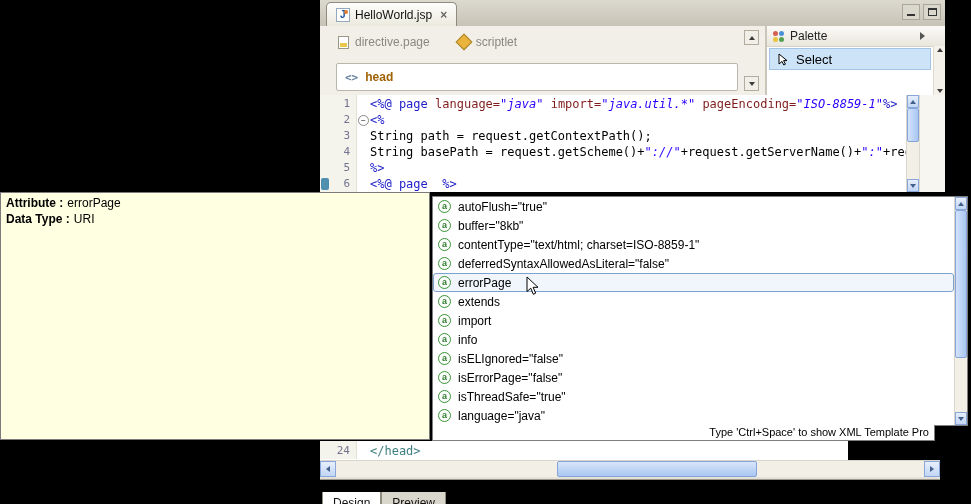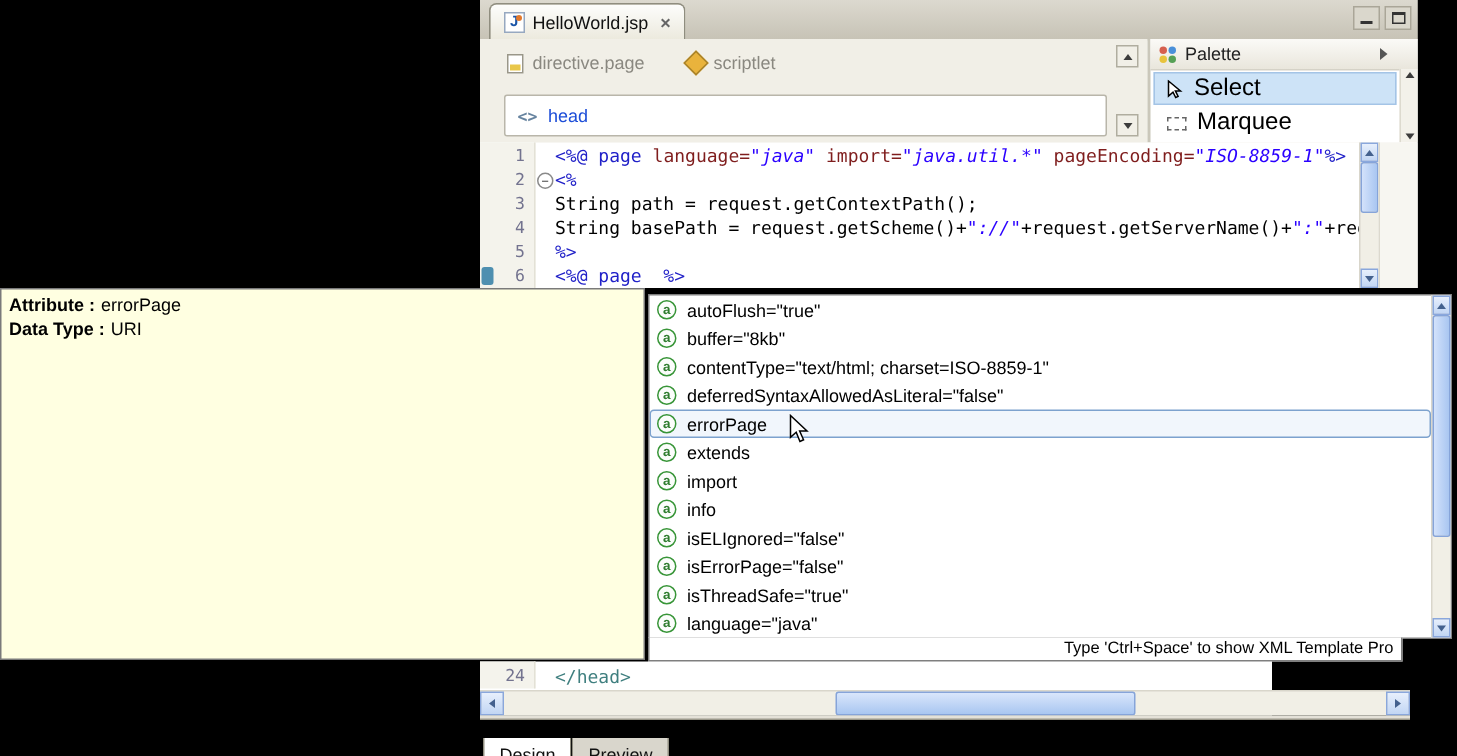--- a/index.html
+++ b/index.html
@@ -33,39 +33,39 @@
   .crumb{display:flex;align-items:center;gap:6px;font-size:12px;color:#8a8880;}
   .ic-page{width:11px;height:13px;background:#fff;border:1px solid #9a9789;box-sizing:border-box;
            position:relative;}
   .ic-page::after{content:"";position:absolute;left:1px;bottom:1px;width:7px;height:4px;background:#e9c74a;}
   .ic-script{width:10px;height:10px;background:linear-gradient(#f5d87a,#dfa javax);background:#e9b33c;
              border:1px solid #a9832a;transform:rotate(45deg);}
   .head-box{position:absolute;left:16px;top:37px;width:402px;height:28px;background:#fff;
             border:1px solid #b9b6aa;border-radius:2px;box-sizing:border-box;display:flex;
             align-items:center;gap:7px;padding:0 8px;}
   .head-tags{color:#66839f;font:bold 11px "DejaVu Sans Mono","Liberation Mono",monospace;}
-  .head-label{color:#1d4ed8;font-size:12px;}
+  .head-label{color:#a16207;font-size:12px;font-weight:bold;}
   .tb-btn{position:absolute;left:424px;width:15px;height:15px;background:#f1efe7;
           border:1px solid #b0ad9f;box-sizing:border-box;display:grid;place-items:center;}
   .tb-up{top:4px;} .tb-down{top:50px;}
 
   
   .palette{position:absolute;left:445px;top:26px;width:180px;height:69px;background:#fff;
            border-left:2px solid #cac7ba;box-sizing:border-box;}
   .p-header{height:20px;display:flex;align-items:center;gap:6px;padding:0 6px;
             background:linear-gradient(#fbfaf7,#e9e6dc);border-bottom:1px solid #d5d2c7;}
   .p-title{font-size:12px;color:#222;text-align:right;}
   .p-arrow{margin-left:auto;margin-right:14px;width:0;height:0;border-top:4px solid transparent;
            border-bottom:4px solid transparent;border-left:5px solid #555;}
   .flower{position:relative;width:11px;height:11px;}
   .flower i{position:absolute;width:5px;height:5px;border-radius:50%;}
   .fl1{left:0;top:0;background:#d6604f;} .fl2{right:0;top:0;background:#4a90d9;}
   .fl3{left:0;bottom:0;background:#e8c33c;} .fl4{right:0;bottom:0;background:#55a055;}
   .p-item{height:22px;display:flex;align-items:center;gap:7px;padding:0 8px;margin:1px 14px 0 2px;
-          font-size:16px;color:#000;border:1px solid transparent;box-sizing:border-box;}
+          font-size:13px;color:#000;border:1px solid transparent;box-sizing:border-box;}
   .p-item.selected{background:#CDE3F7;border-color:#a4c4e6;}
   .marquee-icon{width:13px;height:9px;border:1px dashed #666;box-sizing:border-box;}
   .p-scroll{position:absolute;right:0;top:20px;width:12px;bottom:0;background:#f3f1ea;
             border-left:1px solid #dddacf;display:flex;flex-direction:column;
             justify-content:space-between;align-items:center;padding:2px 0;box-sizing:border-box;}
 
   
   .codearea{position:absolute;left:0;top:95px;width:625px;height:97px;background:#fff;}
   .gutter-bg{position:absolute;left:0;top:0;width:36px;height:100%;background:#f4f3ec;
              border-right:1px solid #e3e1d6;}
@@ -210,24 +210,20 @@
           </span>
         <span class="p-title">Palette</span>
         <span class="p-arrow"></span>
       </div>
       <div class="p-item selected">
         <svg width="11" height="13" viewBox="0 0 11 13">
             <path d="M1,1 L1,11 L4,8.4 L5.8,12 L7.4,11.2 L5.6,7.6 L9,7.6 Z" fill="#ffffff" stroke="#000" stroke-width="1"></path>
           </svg>
         <span>Select</span>
       </div>
-      <div class="p-item">
-        <span class="marquee-icon"></span>
-        <span>Marquee</span>
-      </div>
       <div class="p-scroll">
         <span class="tri-up"></span>
         <span class="tri-down"></span>
       </div>
     </div>
 
     <div class="codearea">
       <div class="gutter-bg"></div>
       <div class="code-lines">
           <div class="code-row"><span class="lnum">1</span><span class="ltext"><span class="c-dir">&lt;%@ page </span><span class="c-attr">language=</span><span class="c-str">"java"</span><span class="c-plain"> </span><span class="c-attr">import=</span><span class="c-str">"java.util.*"</span><span class="c-plain"> </span><span class="c-attr">pageEncoding=</span><span class="c-str">"ISO-8859-1"</span><span class="c-dir">%&gt;</span></span></div>

